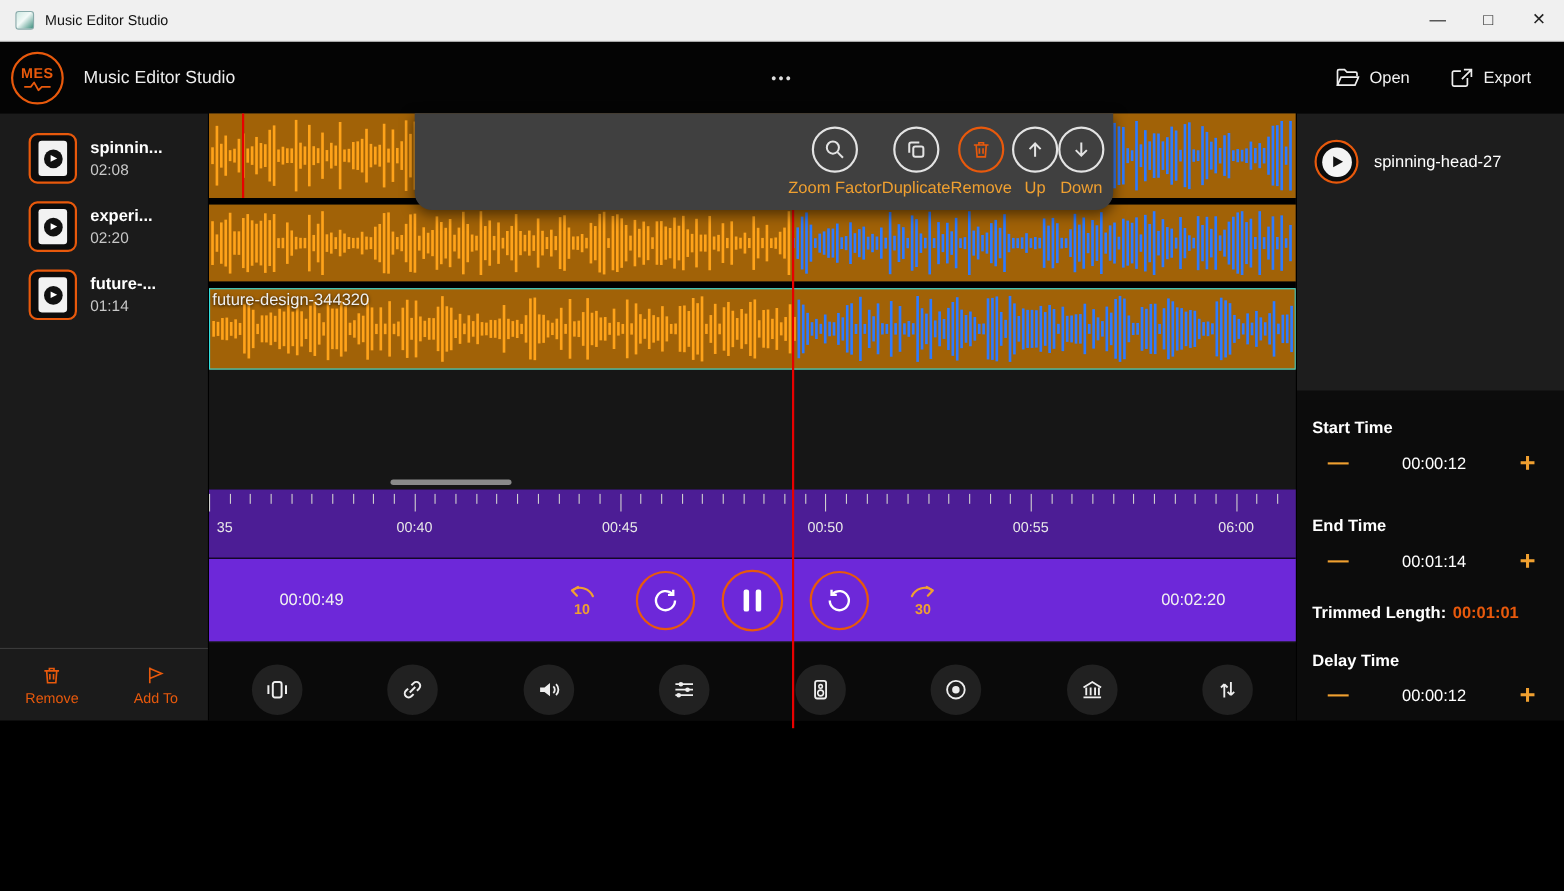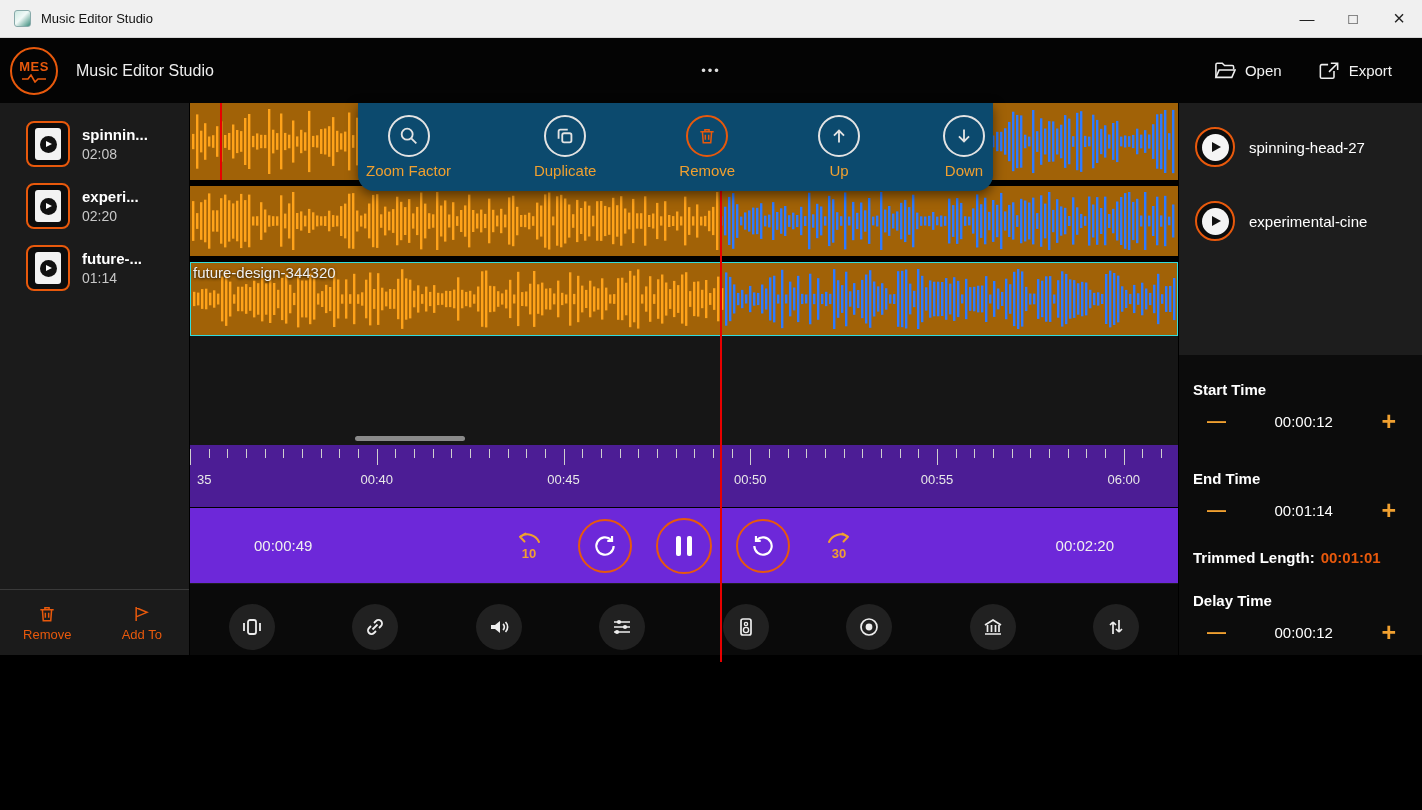--- a/index.html
+++ b/index.html
@@ -46,21 +46,21 @@
   .track.t3{top:159px;height:74px;border:1px solid #33dddd}
   .gap{position:absolute;left:0;right:0;height:6px;background:#000}
   .gap.g1{top:77px}.gap.g2{top:153px}
   .wave{position:absolute;inset:0}
   .track-label{position:absolute;top:1px;left:2px;font-size:15px;color:#f0f0f0;z-index:3;text-shadow:0 1px 3px #000}
   .mini-playhead{position:absolute;left:30px;top:0;bottom:0;width:2px;background:#e80000;z-index:2}
   .hscroll{position:absolute;bottom:4px;left:165px;width:110px;height:5px;border-radius:3px;background:#8a8a8a;cursor:pointer}
   .playhead{position:absolute;left:530px;top:83px;height:476px;width:2px;background:#e80000;z-index:6}
 
   
-  .float-tb{position:absolute;left:168px;top:0;width:635px;height:88px;background:#0c4a6e;border-radius:0 0 16px 16px;display:flex;align-items:center;justify-content:space-between;z-index:10;padding:0 8px;box-shadow:0 4px 12px rgba(0,0,0,.5)}
+  .float-tb{position:absolute;left:187px;top:0;width:635px;height:88px;background:#404040;border-radius:0 0 16px 16px;display:flex;align-items:center;justify-content:flex-end;z-index:10;padding:0 8px;box-shadow:0 4px 12px rgba(0,0,0,.5)}
   .ft-btn{display:flex;flex-direction:column;align-items:center;gap:5px;cursor:pointer}
   .ft-circle{width:42px;height:42px;border-radius:50%;border:2px solid #e3e3e3;display:flex;align-items:center;justify-content:center}
   .ft-btn.danger .ft-circle{border-color:#e8590c}
   .ft-label{font-size:15px;color:#f0a030}
 
   
   .ruler{height:62px;position:relative;background:#4c1d95;cursor:pointer}
   .tick{position:absolute;top:4px;width:1px;height:9px;background:#cfcfcf}
   .tick.major{height:16px}
   .t-label{position:absolute;top:27px;transform:translateX(-50%);font-size:13px;color:#e8e8e8;white-space:nowrap}
@@ -1152,26 +1152,20 @@
   </main>
 
   <aside class="right">
     <div class="playlist">
       <div class="pl-item">
         <div class="pl-ico">
             <div class="pl-ico-inner"></div>
           </div>
         <span class="pl-name">spinning-head-27</span>
       </div>
-      <div class="pl-item">
-        <div class="pl-ico">
-            <div class="pl-ico-inner"></div>
-          </div>
-        <span class="pl-name">experimental-cine</span>
-      </div>
     </div>
     <div class="props">
       <div class="prop-label">Start Time</div>
       <div class="stepper">
         <span class="step-minus">—</span>
         <span class="step-value">00:00:12</span>
         <span class="step-plus">+</span>
       </div>
       <div class="prop-label">End Time</div>
       <div class="stepper">

